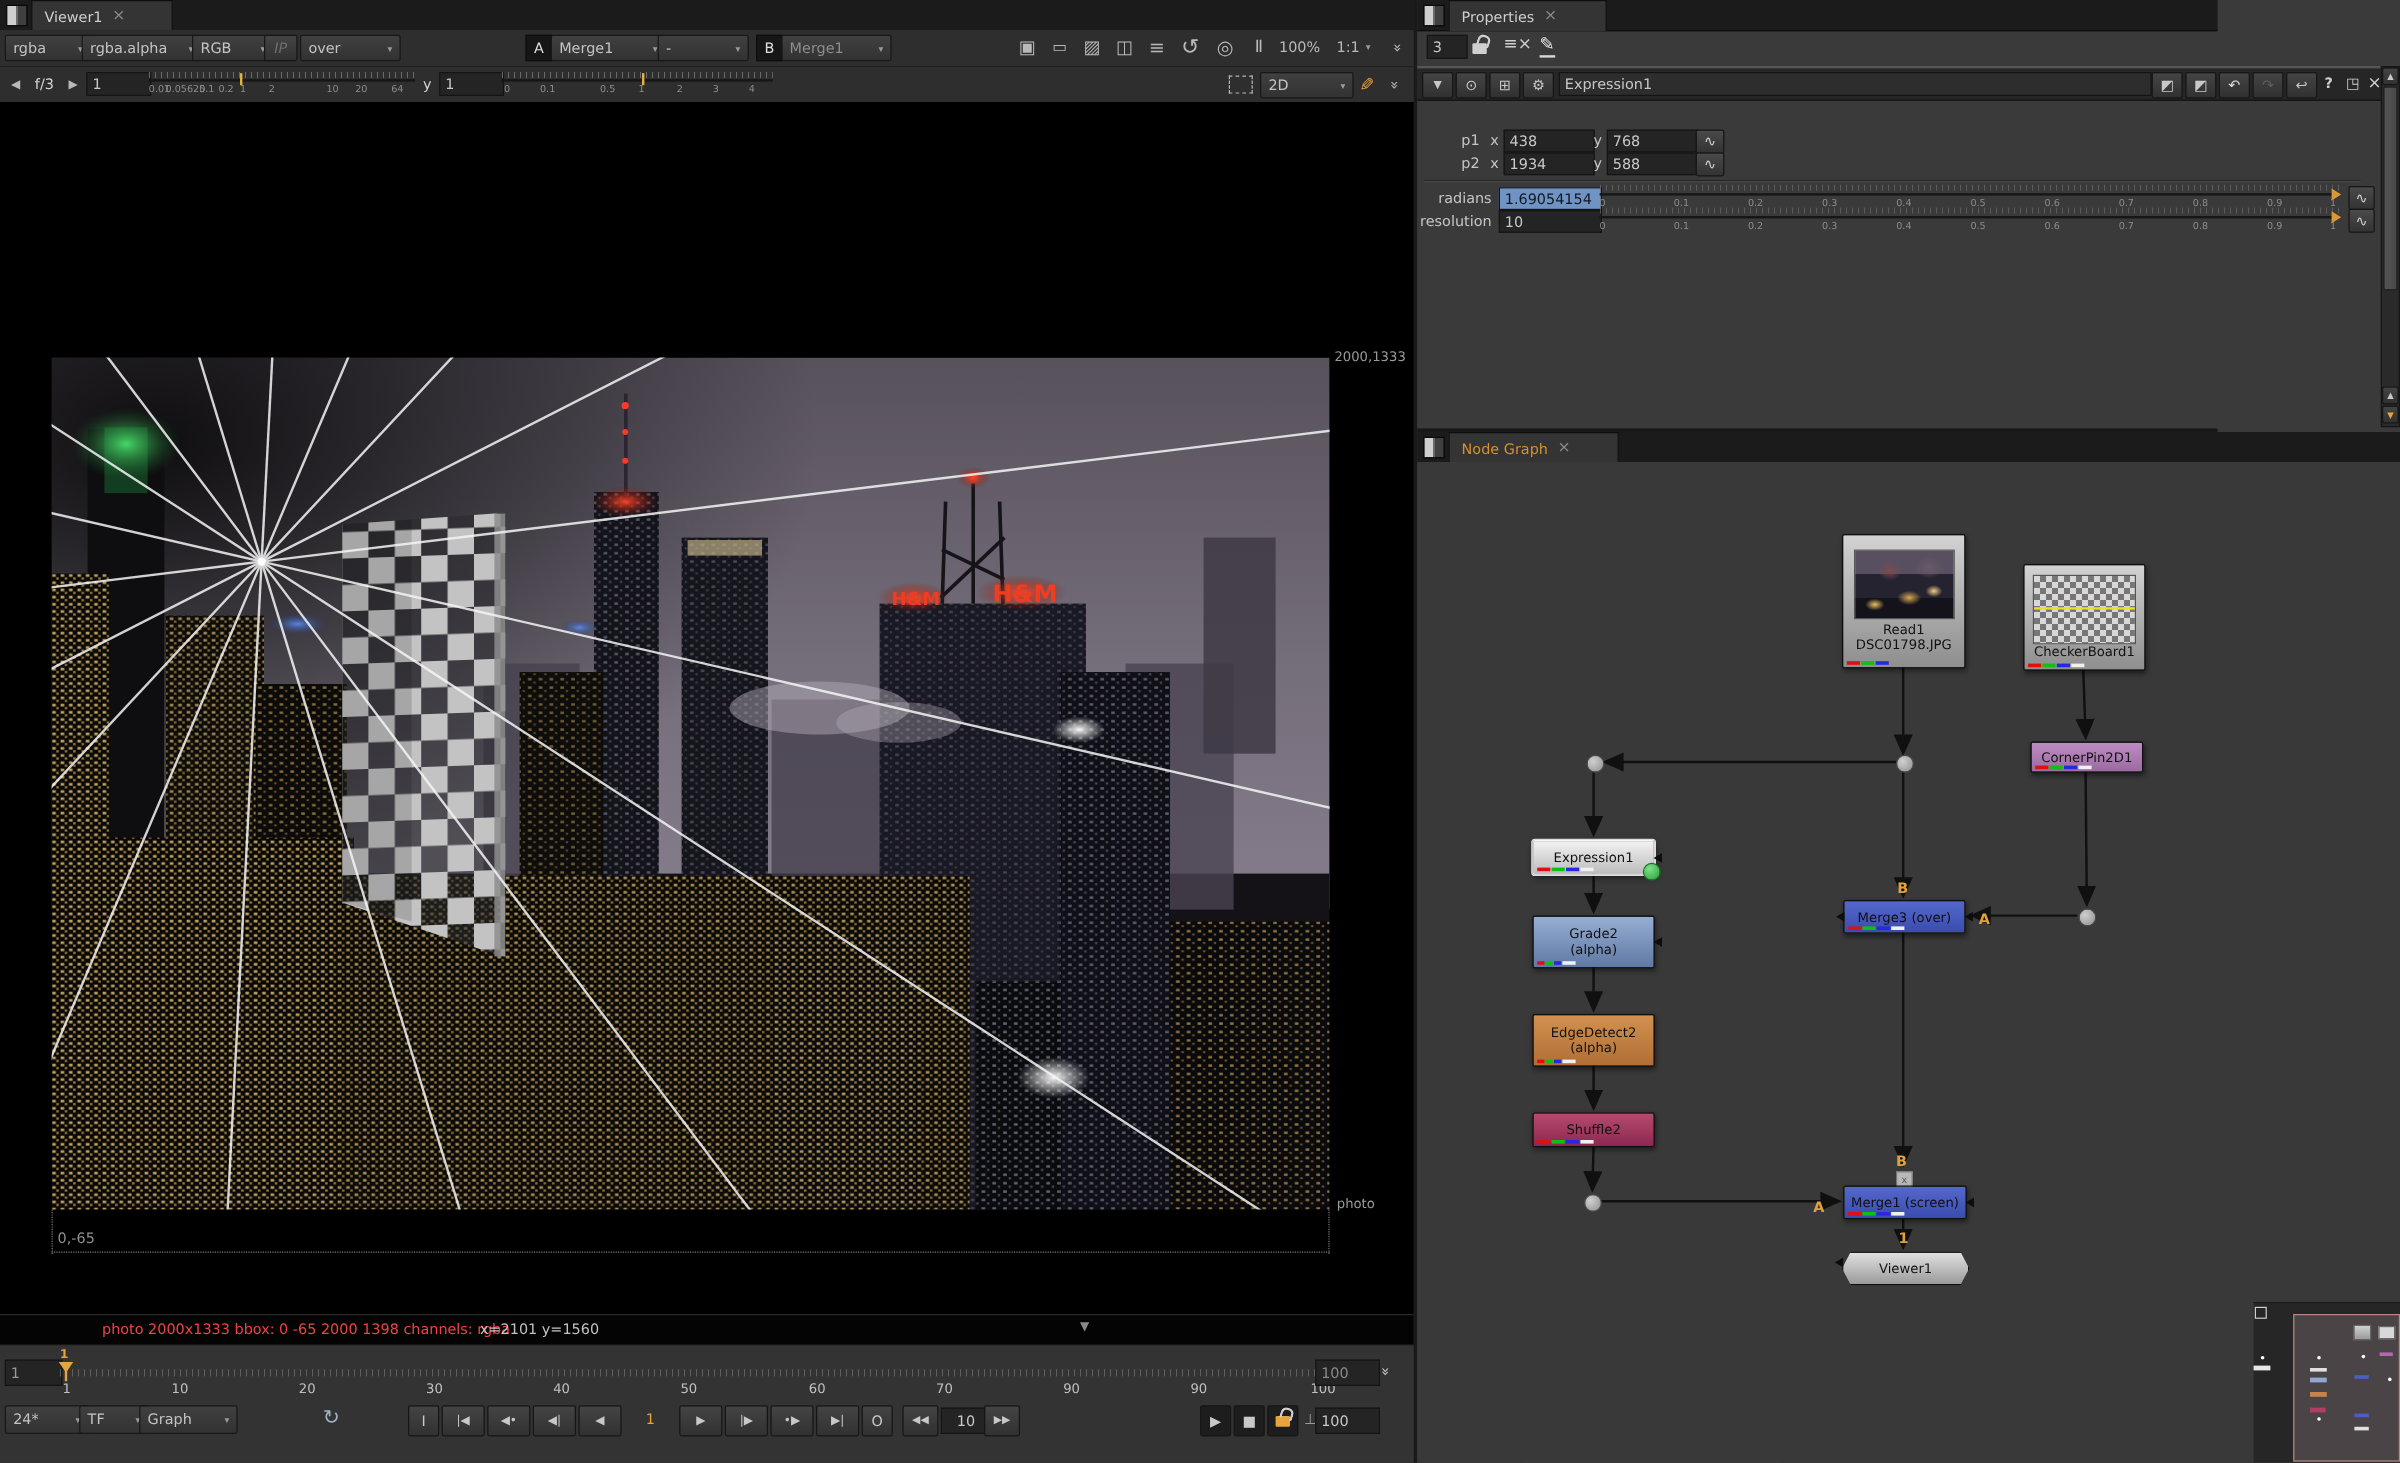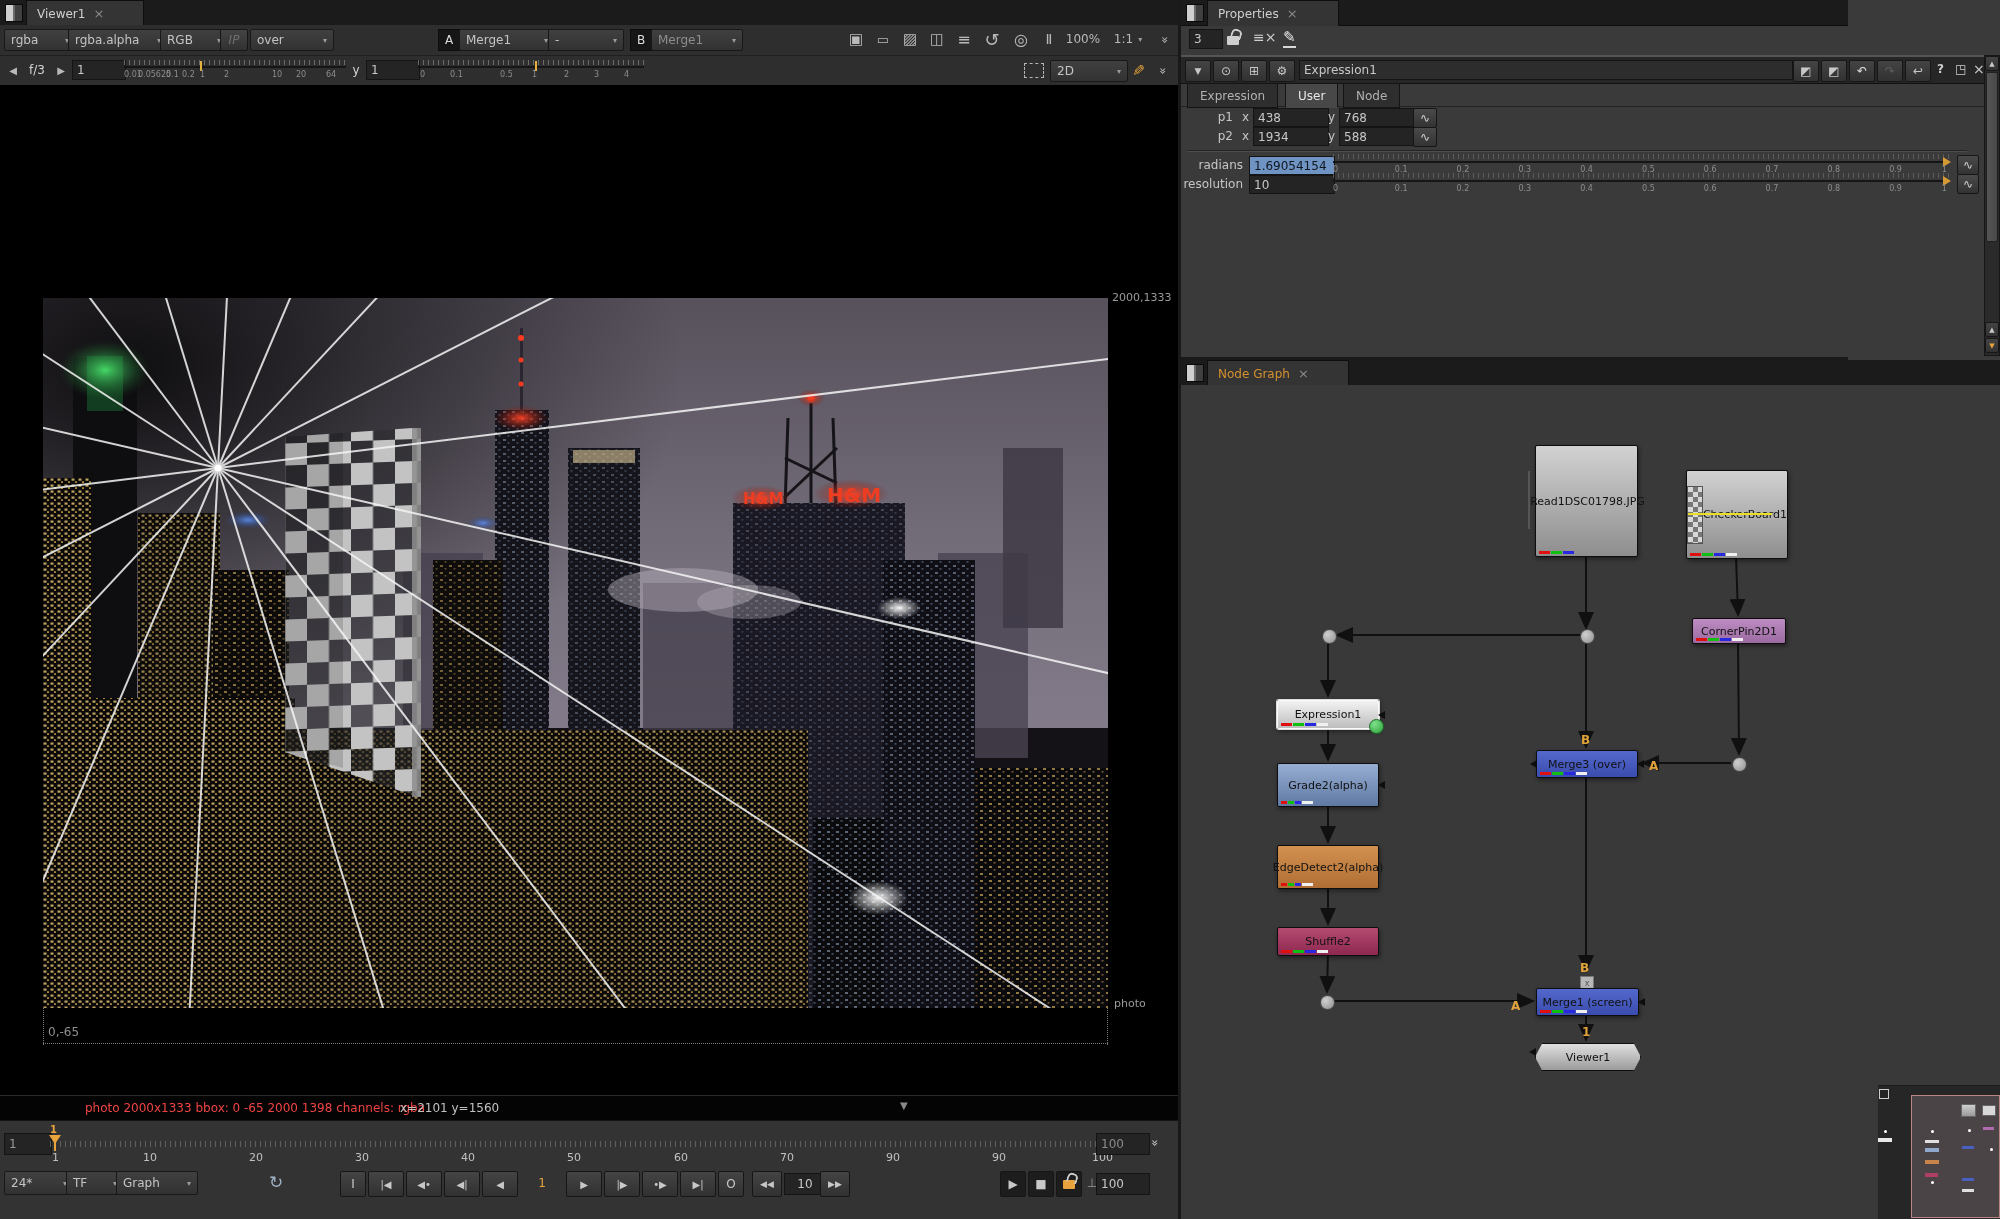--- a/index.html
+++ b/index.html
@@ -21,21 +21,21 @@
   .field{position:absolute;background:#242424;border:1px solid #141414;color:#c8c8c8;
          padding:0 4px;display:flex;align-items:center}
   .badge{position:absolute;background:#161616;border:1px solid #0d0d0d;color:#dedede;height:20px;
          display:flex;align-items:center;padding:0 6px}
   .ico{position:absolute;color:#b9b9b9;display:flex;align-items:center;justify-content:center}
   .chev{display:inline-block;transform:rotate(90deg);letter-spacing:-2px}
   .tick{position:absolute;font-size:8px;color:#8d8d8d}
   .comb{background-image:repeating-linear-gradient(90deg,#6a6a6a 0 1px,transparent 1px 5px)}
   .sl-track{position:absolute;height:2px;background:#161616}
   .sl-mark{position:absolute;width:2px;height:10px;background:#e4b33c}
-  .node{position:absolute;border:1px solid #0e0e0e;border-radius:2px;display:flex;flex-direction:row;
+  .node{position:absolute;border:1px solid #0e0e0e;border-radius:2px;display:flex;flex-direction:column;
         align-items:center;justify-content:center;color:#111;font-size:11px;line-height:13px;
         box-shadow:1px 2px 4px rgba(0,0,0,.45)}
   .chips{position:absolute;left:3px;bottom:2px;display:flex;gap:1px}
   .chip{width:11px;height:3px}
   .stubR{position:absolute;right:-7px;top:50%;margin-top:-4px;width:0;height:0;
          border-top:4px solid transparent;border-bottom:4px solid transparent;border-right:7px solid #0d0d0d}
   .stubL{position:absolute;left:-7px;top:50%;margin-top:-4px;width:0;height:0;
          border-top:4px solid transparent;border-bottom:4px solid transparent;border-left:7px solid #0d0d0d}
   .dot{position:absolute;width:13px;height:13px;border-radius:50%;background:radial-gradient(circle at 35% 35%,#cfcfcf,#8e8e8e);border:1px solid #4a4a4a}
   .nglabel{position:absolute;color:#e0a23a;font-weight:bold;font-size:12px}
@@ -523,31 +523,20 @@
           <span>↷</span>
         </div>
       <div class="btn" style="left:724px;top:3px;width:24px;height:20px">
           <span>↩</span>
         </div>
       <span class="abs" style="left:756px;top:5px;color:#cfcfcf;font-weight:bold">?</span>
       <span class="abs" style="left:774px;top:5px;color:#cfcfcf">◳</span>
       <span class="abs" style="left:792px;top:4px;color:#cfcfcf;font-size:14px">×</span>
     </div>
 
-    <div class="abs" style="left:0;top:83px;width:805px;height:23px;border-bottom:1px solid #222">
-      <div class="ptab" style="left:6px">
-          <span>Expression</span>
-        </div>
-      <div class="ptab active" style="left:104px">
-          <span>User</span>
-        </div>
-      <div class="ptab" style="left:162px">
-          <span>Node</span>
-        </div>
-    </div>
 
     <span class="plabel" style="left:20px;top:110px;width:32px">p1</span>
     <span class="plabel" style="left:58px;top:110px;width:10px">x</span>
     <div class="field" style="left:72px;top:108px;width:66px;height:17px">
         <span>438</span>
       </div>
     <span class="plabel" style="left:144px;top:110px;width:10px">y</span>
     <div class="field" style="left:158px;top:108px;width:66px;height:17px">
         <span>768</span>
       </div>

